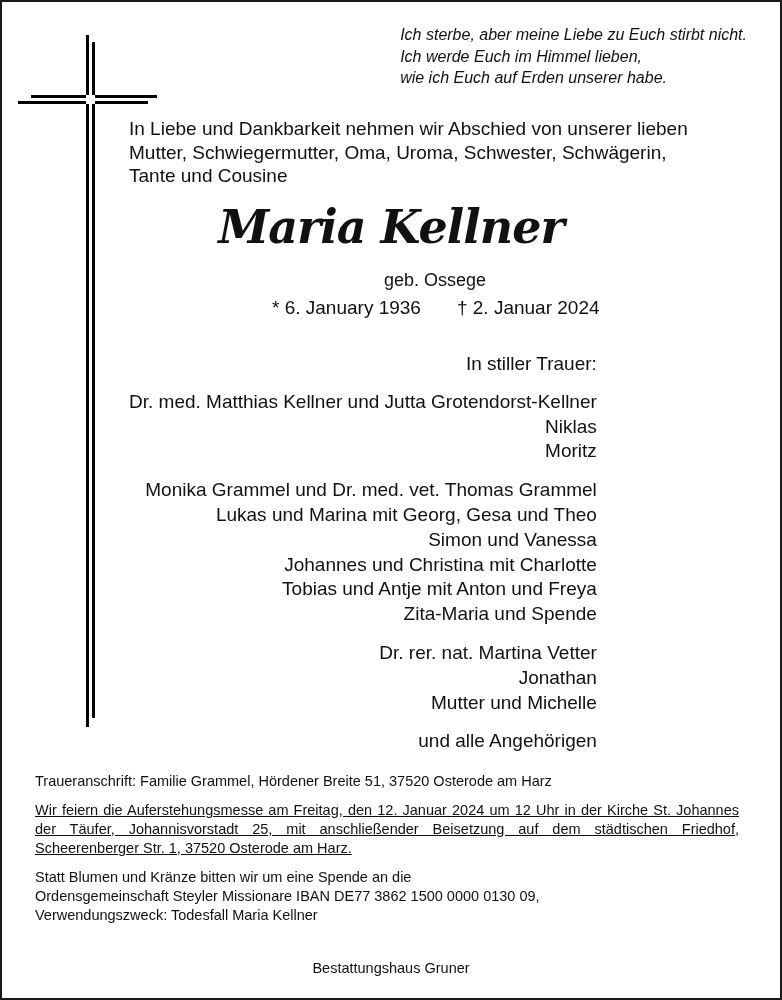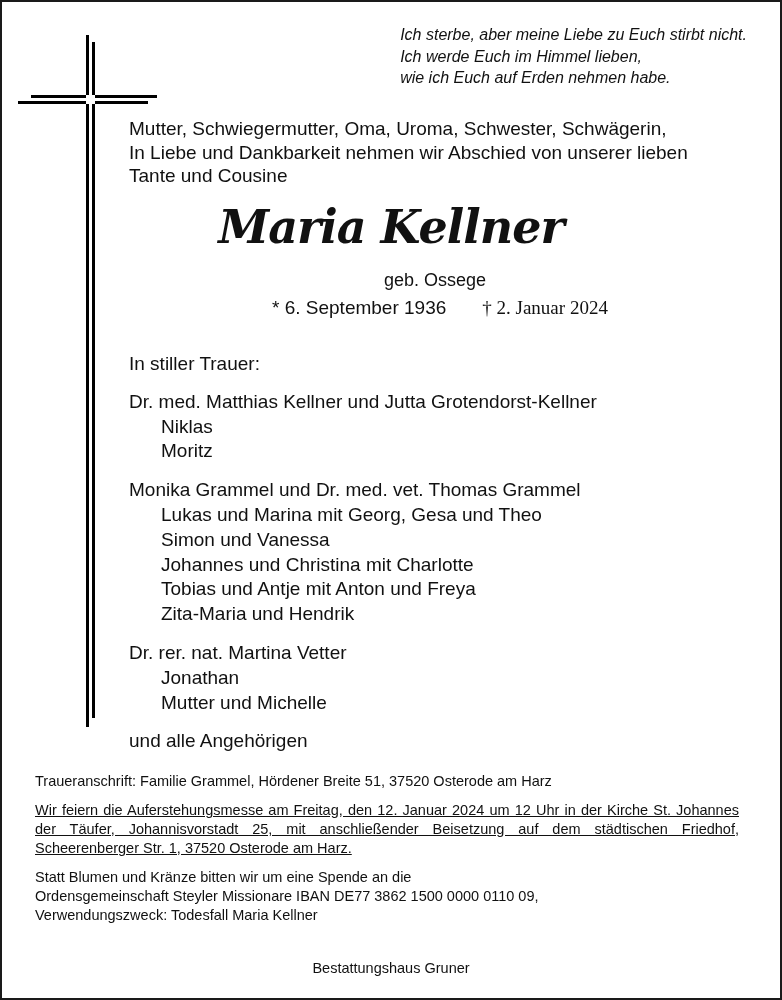--- a/index.html
+++ b/index.html
@@ -6,88 +6,88 @@
   body { width:782px; height:1000px; position:relative; overflow:hidden; font-family:"Liberation Sans", sans-serif; color:#111; }
   .frame { position:absolute; left:0; top:0; width:778px; height:996px; border:2px solid #1a1a1a; box-sizing:content-box; }
   .quote { position:absolute; right:35px; top:24px; text-align:left; font-style:italic; font-size:16px; line-height:21.5px; }
   .quote div { white-space:nowrap; }
   .cross-bar { position:absolute; background:#000; }
   .intro { position:absolute; left:129px; top:117px; font-size:19px; line-height:23.5px; white-space:nowrap; }
   .name { position:absolute; left:0; width:782px; top:200px; text-align:center; font-family:"DejaVu Serif", serif; font-style:italic; font-weight:bold; font-size:46px; letter-spacing:-1px; }
   .born { position:absolute; left:0; width:870px; top:270px; text-align:center; font-size:18px; }
   .dates { position:absolute; left:272px; top:297px; font-size:19px; white-space:nowrap; }
   .dates span { display:inline-block; }
-  .dates .death { margin-left:36px;font-family:Liberation Serif, serif; }
-  .mourners { position:absolute; left:129px; top:352px; font-size:19px; line-height:24.8px; }
+  .dates .death { margin-left:36px; }
+  .mourners { position:absolute; left:129px; top:352px; font-size:19px; line-height:24.8px;text-align:right; }
   .mourners .head { margin-bottom:13px; }
   .group { margin-bottom:14px; }
   .group .sub { padding-left:32px; }
   .footer { position:absolute; left:35px; right:35px; top:772px; font-size:14.5px; line-height:19px; }
   .footer p { margin:0 8px 10px 0; }
   .justify { text-align:justify; text-align-last:left;text-decoration:underline; }
   .funeral-home { position:absolute; left:0; width:782px; top:960px; text-align:center; font-size:14.5px; }
 </style>
 </head>
 <body>
 
 <div class="frame"></div>
 
 <div class="quote">
   <div>Ich sterbe, aber meine Liebe zu Euch stirbt nicht.</div>
   <div>Ich werde Euch im Himmel lieben,</div>
-  <div>wie ich Euch auf Erden nehmen habe.</div>
+  <div>wie ich Euch auf Erden unserer habe.</div>
 </div>
 
 <div>
   <div class="cross-bar" style="left:86px; top:35px; width:3px; height:692px;"></div>
   <div class="cross-bar" style="left:92px; top:42px; width:3px; height:676px;"></div>
   <div class="cross-bar" style="left:31px; top:95px; width:126px; height:3px;"></div>
   <div class="cross-bar" style="left:18px; top:101px; width:130px; height:3px;"></div>
   <div style="position:absolute; left:86px; top:95px; width:9px; height:9px; background:#fff;"></div>
   <div class="cross-bar" style="left:86px; top:95px; width:3px; height:3px; background:#fff;"></div>
 </div>
 
 <div class="intro">
+  <div>In Liebe und Dankbarkeit nehmen wir Abschied von unserer lieben</div>
   <div>Mutter, Schwiegermutter, Oma, Uroma, Schwester, Schwägerin,</div>
-  <div>In Liebe und Dankbarkeit nehmen wir Abschied von unserer lieben</div>
   <div>Tante und Cousine</div>
 </div>
 
 <div class="name">Maria Kellner</div>
 <div class="born">geb. Ossege</div>
 <div class="dates">
-  <span>* 6. September 1936</span><span class="death">† 2. Januar 2024</span>
+  <span>* 6. January 1936</span><span class="death">† 2. Januar 2024</span>
 </div>
 
 <div class="mourners">
   <div class="head">In stiller Trauer:</div>
   <div class="group">
     <div>Dr. med. Matthias Kellner und Jutta Grotendorst-Kellner</div>
     <div class="sub">Niklas</div>
     <div class="sub">Moritz</div>
   </div>
   <div class="group">
     <div>Monika Grammel und Dr. med. vet. Thomas Grammel</div>
     <div class="sub">Lukas und Marina mit Georg, Gesa und Theo</div>
     <div class="sub">Simon und Vanessa</div>
     <div class="sub">Johannes und Christina mit Charlotte</div>
     <div class="sub">Tobias und Antje mit Anton und Freya</div>
-    <div class="sub">Zita-Maria und Hendrik</div>
+    <div class="sub">Zita-Maria und Spende</div>
   </div>
   <div class="group">
     <div>Dr. rer. nat. Martina Vetter</div>
     <div class="sub">Jonathan</div>
     <div class="sub">Mutter und Michelle</div>
   </div>
   <div>und alle Angehörigen</div>
 </div>
 
 <div class="footer">
   <p>Traueranschrift: Familie Grammel, Hördener Breite 51, 37520 Osterode am Harz</p>
   <p class="justify">Wir feiern die Auferstehungsmesse am Freitag, den 12. Januar 2024 um 12 Uhr in der Kirche St. Johannes der Täufer, Johannisvorstadt 25, mit anschließender Beisetzung auf dem städtischen Friedhof, Scheerenberger Str. 1, 37520 Osterode am Harz.</p>
   <p>
     <span>Statt Blumen und Kränze bitten wir um eine Spende an die</span><br>
-    <span>Ordensgemeinschaft Steyler Missionare IBAN DE77 3862 1500 0000 0110 09,</span><br>
+    <span>Ordensgemeinschaft Steyler Missionare IBAN DE77 3862 1500 0000 0130 09,</span><br>
     <span>Verwendungszweck: Todesfall Maria Kellner</span>
   </p>
 </div>
 
 <div class="funeral-home">Bestattungshaus Gruner</div>
 
 </body></html>

